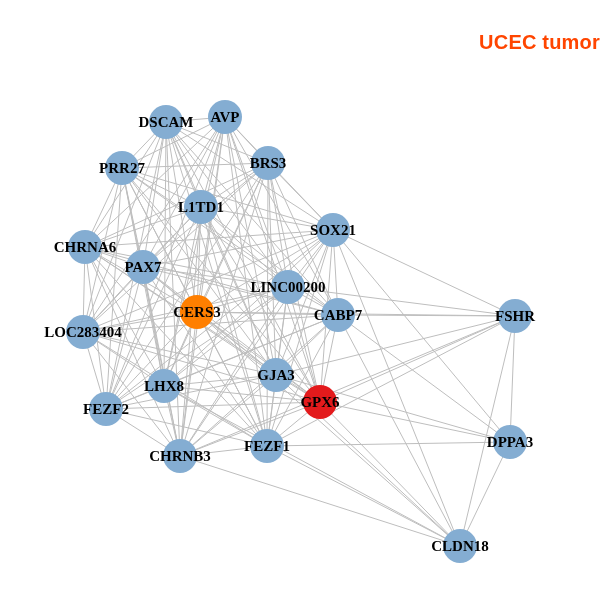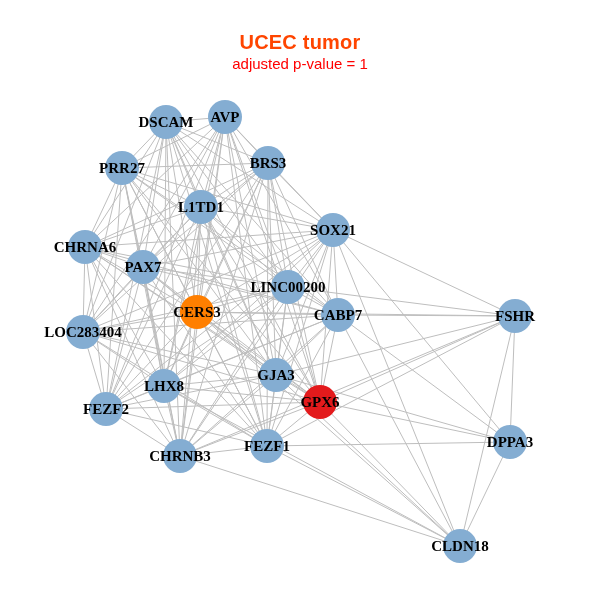--- a/index.html
+++ b/index.html
@@ -48,22 +48,21 @@
     font-weight: bold;
     font-size: 15px;
     fill: #000000;
     text-anchor: middle;
   }
 </style>
 </head>
 <body>
 
 <div class="figure">
-  <div class="plot-title" style="color: rgb(255, 69, 0);">UCEC tumor</div>
-  <div class="plot-subtitle" style="color: rgb(255, 0, 0);">adjusted p-value = 1</div>
+  <div class="plot-title" style="color: rgb(255, 69, 0); text-align: right;">UCEC tumor</div>
   <svg class="graph" id="graph-svg" width="600" height="600" viewBox="0 0 600 600">
       <line x1="225" y1="117" x2="166" y2="122" class="edge" stroke="#BEBEBE"></line>
       <line x1="225" y1="117" x2="268" y2="163" class="edge" stroke="#BEBEBE"></line>
       <line x1="225" y1="117" x2="122" y2="168" class="edge" stroke="#BEBEBE"></line>
       <line x1="225" y1="117" x2="201" y2="207" class="edge" stroke="#BEBEBE"></line>
       <line x1="225" y1="117" x2="333" y2="230" class="edge" stroke="#BEBEBE"></line>
       <line x1="225" y1="117" x2="85" y2="247" class="edge" stroke="#BEBEBE"></line>
       <line x1="225" y1="117" x2="143" y2="267" class="edge" stroke="#BEBEBE"></line>
       <line x1="225" y1="117" x2="288" y2="287" class="edge" stroke="#BEBEBE"></line>
       <line x1="225" y1="117" x2="197" y2="312" class="edge" stroke="#BEBEBE"></line>

